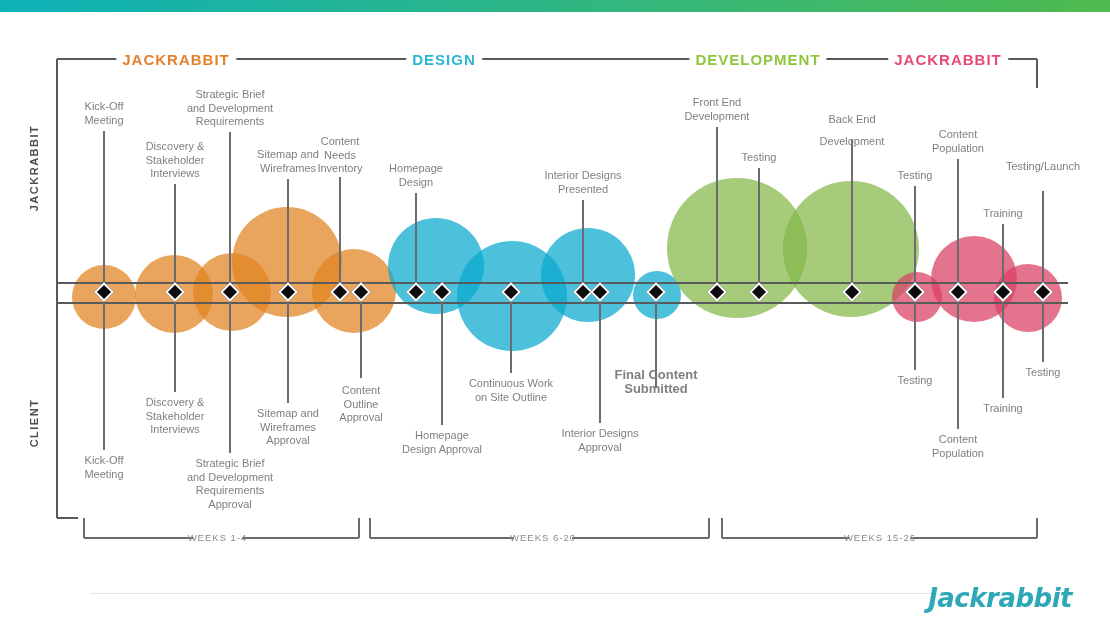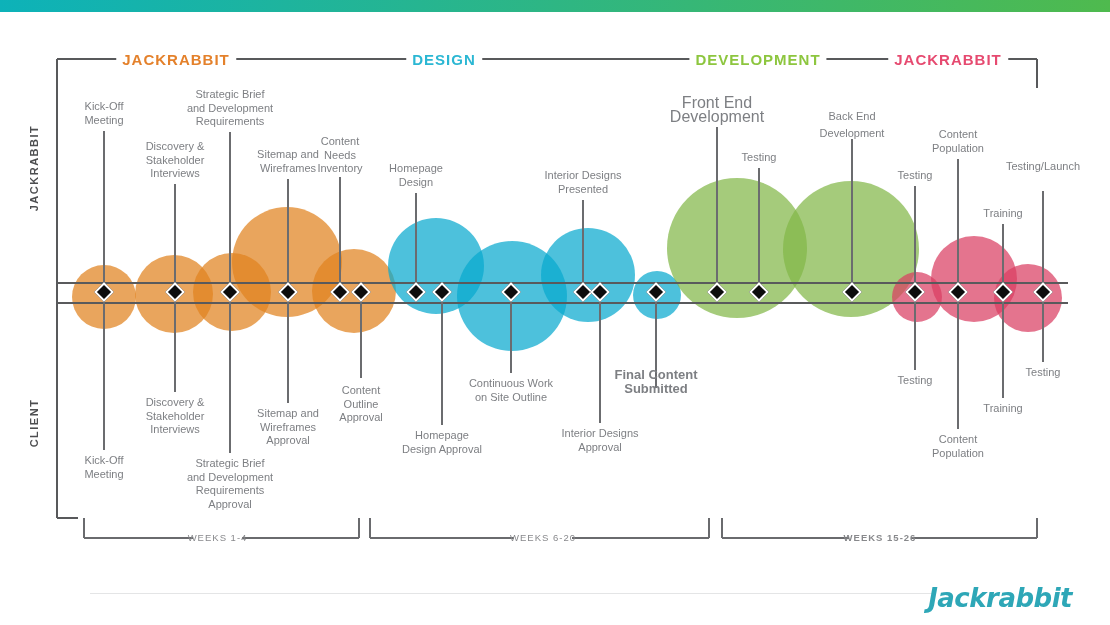--- a/index.html
+++ b/index.html
@@ -71,26 +71,26 @@
       <div class="evt-label" style="left: 340px; top: 135px; color: rgb(125, 127, 131); font-size: 11px; line-height: 13.5px;">Content
 Needs
 Inventory</div>
       <div class="lineseg" style="left: 415.4px; top: 193px; width: 1.2px; height: 99px; background: rgb(107, 108, 111);"></div>
       <div class="evt-label" style="left: 416px; top: 162px; color: rgb(125, 127, 131); font-size: 11px; line-height: 13.5px;">Homepage
 Design</div>
       <div class="lineseg" style="left: 582.4px; top: 200px; width: 1.2px; height: 92px; background: rgb(107, 108, 111);"></div>
       <div class="evt-label" style="left: 583px; top: 169px; color: rgb(125, 127, 131); font-size: 11px; line-height: 13.5px;">Interior Designs
 Presented</div>
       <div class="lineseg" style="left: 716.4px; top: 127px; width: 1.2px; height: 165px; background: rgb(107, 108, 111);"></div>
-      <div class="evt-label" style="left: 717px; top: 96px; color: rgb(125, 127, 131); font-size: 16px; line-height: 13.5px;">Front End
+      <div class="evt-label" style="left: 717px; top: 96px; color: rgb(125, 127, 131); font-size: 11px; line-height: 13.5px;">Front End
 Development</div>
       <div class="lineseg" style="left: 758.4px; top: 168px; width: 1.2px; height: 124px; background: rgb(107, 108, 111);"></div>
       <div class="evt-label" style="left: 759px; top: 151px; color: rgb(125, 127, 131); font-size: 11px; line-height: 13.5px;">Testing</div>
       <div class="lineseg" style="left: 851.4px; top: 139px; width: 1.2px; height: 153px; background: rgb(107, 108, 111);"></div>
-      <div class="evt-label" style="left: 852px; top: 108px; color: rgb(125, 127, 131); font-size: 11px; line-height: 17px;">Back End
+      <div class="evt-label" style="left: 852px; top: 108px; color: rgb(125, 127, 131); font-size: 11px; line-height: 22px;">Back End
 Development</div>
       <div class="lineseg" style="left: 914.4px; top: 186px; width: 1.2px; height: 106px; background: rgb(107, 108, 111);"></div>
       <div class="evt-label" style="left: 915px; top: 169px; color: rgb(125, 127, 131); font-size: 11px; line-height: 13.5px;">Testing</div>
       <div class="lineseg" style="left: 957.4px; top: 159px; width: 1.2px; height: 133px; background: rgb(107, 108, 111);"></div>
       <div class="evt-label" style="left: 958px; top: 128px; color: rgb(125, 127, 131); font-size: 11px; line-height: 13.5px;">Content
 Population</div>
       <div class="lineseg" style="left: 1002.4px; top: 224px; width: 1.2px; height: 68px; background: rgb(107, 108, 111);"></div>
       <div class="evt-label" style="left: 1003px; top: 207px; color: rgb(125, 127, 131); font-size: 11px; line-height: 13.5px;">Training</div>
       <div class="lineseg" style="left: 1042.4px; top: 191px; width: 1.2px; height: 101px; background: rgb(107, 108, 111);"></div>
       <div class="evt-label" style="left: 1043px; top: 160px; color: rgb(125, 127, 131); font-size: 11px; line-height: 13.5px;">Testing/Launch</div>
@@ -161,17 +161,17 @@
       <div class="week-label" style="left: 217.5px; top: 537px; color: rgb(136, 137, 140);">WEEKS 1-4</div>
       <div class="lineseg" style="left: 369.25px; top: 518px; width: 1.5px; height: 20px; background: rgb(106, 107, 110);"></div>
       <div class="lineseg" style="left: 708.25px; top: 518px; width: 1.5px; height: 20px; background: rgb(106, 107, 110);"></div>
       <div class="lineseg" style="left: 370px; top: 537.25px; width: 144px; height: 1.5px; background: rgb(106, 107, 110);"></div>
       <div class="lineseg" style="left: 572px; top: 537.25px; width: 137px; height: 1.5px; background: rgb(106, 107, 110);"></div>
       <div class="week-label" style="left: 543px; top: 537px; color: rgb(136, 137, 140);">WEEKS 6-20</div>
       <div class="lineseg" style="left: 721.25px; top: 518px; width: 1.5px; height: 20px; background: rgb(106, 107, 110);"></div>
       <div class="lineseg" style="left: 1036.25px; top: 518px; width: 1.5px; height: 20px; background: rgb(106, 107, 110);"></div>
       <div class="lineseg" style="left: 722px; top: 537.25px; width: 127px; height: 1.5px; background: rgb(106, 107, 110);"></div>
       <div class="lineseg" style="left: 911px; top: 537.25px; width: 126px; height: 1.5px; background: rgb(106, 107, 110);"></div>
-      <div class="week-label" style="left: 880px; top: 537px; color: rgb(136, 137, 140); font-weight: bold;">WEEKS 15-26</div>
+      <div class="week-label" style="left: 880px; top: 537px; color: rgb(136, 137, 140);">WEEKS 15-26</div>
     </div>
   <div class="abs" id="footer-sep" style="left: 90px; top: 593px; width: 842px; height: 1px; background: rgb(228, 229, 230);"></div>
   <div class="logo" id="logo" style="right: 38px; top: 583px; color: rgb(46, 167, 183);">Jackrabbit</div>
 </div>
 
 </body></html>

